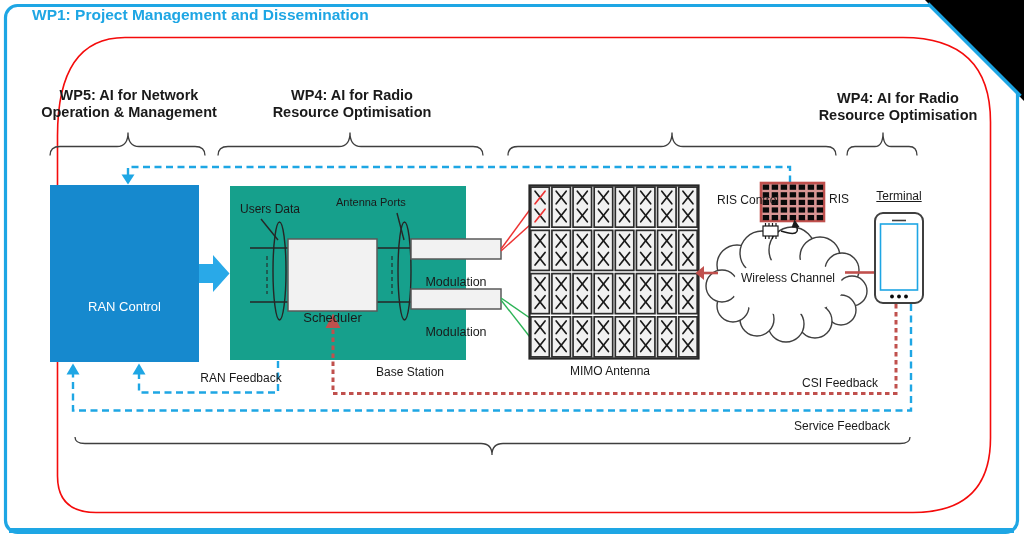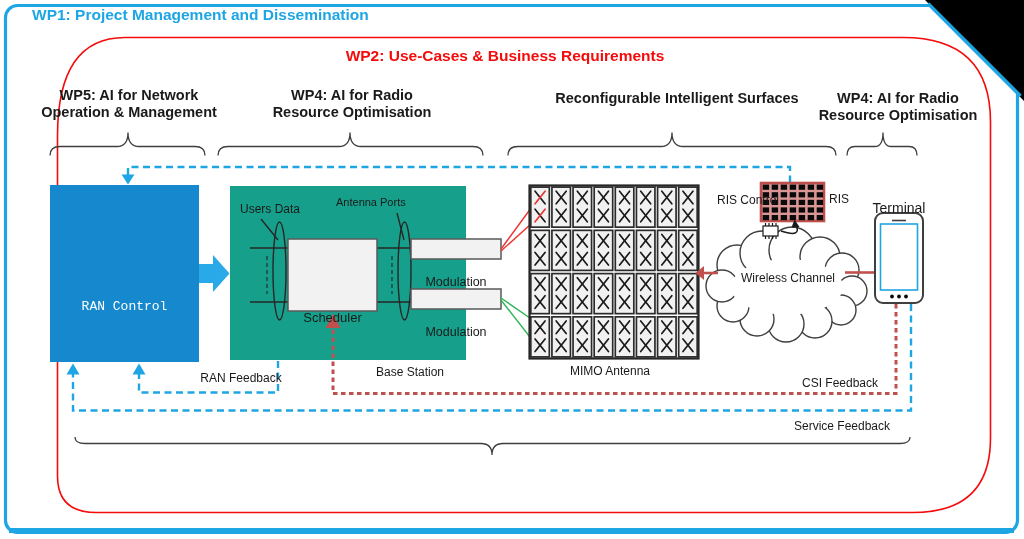--- a/index.html
+++ b/index.html
@@ -334,52 +334,50 @@
     <polygon class="cyan-fill" points="132.5,374.5 145.5,374.5 139,363.5"></polygon>
 
     <path class="cyan-dash" d="M 911,304 L 911,410.5 L 73,410.5 L 73,374"></path>
     <polygon class="cyan-fill" points="66.5,374.5 79.5,374.5 73,363.5"></polygon>
 
     <path class="dkred-dash" d="M 896,304 L 896,393.5 L 333,393.5 L 333,327"></path>
     <polygon class="dkred-fill" points="325.5,328 340.5,328 333,313.5"></polygon>
   </svg>
 
   <div class="lbl big-title" style="left:32px;top:6px;color:var(--cyan,#1EA6E4);">WP1: Project Management and Dissemination</div>
-  <div class="lbl big-title ctr" style="left:505px;top:47px;color:var(--red,#F40B0B);">WP2: Use-Cases &amp; Business Requirements</div>
 
   <div class="lbl wp-title ctr" style="left:129px;top:87px;">
     <span style="display:block">WP5: AI for Network</span>
     <span style="display:block">Operation &amp; Management</span>
   </div>
   <div class="lbl wp-title ctr" style="left:352px;top:87px;">
     <span style="display:block">WP4: AI for Radio</span>
     <span style="display:block">Resource Optimisation</span>
   </div>
   <div class="lbl wp-title ctr" style="left:677px;top:90px;">
-    <span style="display:block">Reconfigurable Intelligent Surfaces</span>
   </div>
   <div class="lbl wp-title ctr" style="left:898px;top:90px;">
     <span style="display:block">WP4: AI for Radio</span>
     <span style="display:block">Resource Optimisation</span>
   </div>
 
   <div class="lbl wp-title ctr" style="left:490px;top:459px;">
   </div>
 
   <div class="lbl ctr" style="left:748px;top:149px;font-size:12px;margin-top:44px;">RIS Control</div>
 
-  <div class="lbl boxlbl" style="left:50px;top:185px;width:149px;height:177px;color:#fff;font-family:Liberation Mono, monospace;">RAN Control</div>
+  <div class="lbl boxlbl" style="left:50px;top:185px;width:149px;height:177px;color:#fff;">RAN Control</div>
   <div class="lbl boxlbl" style="left:288px;top:239px;width:89px;height:90px;">Scheduler</div>
   <div class="lbl boxlbl" style="left:411px;top:239px;width:90px;height:20px;font-size:12.5px;">Modulation</div>
   <div class="lbl boxlbl" style="left:411px;top:289px;width:90px;height:20px;font-size:12.5px;">Modulation</div>
 
   <div class="lbl" style="left:240px;top:202px;font-size:12px;">Users Data</div>
   <div class="lbl" style="left:336px;top:196px;font-size:11px;">Antenna Ports</div>
   <div class="lbl ctr" style="left:410px;top:365px;font-size:12px;">Base Station</div>
   <div class="lbl ctr" style="left:610px;top:364px;font-size:12px;">MIMO Antenna</div>
   <div class="lbl ctr" style="left:788px;top:271px;font-size:12px;">Wireless Channel</div>
   <div class="lbl" style="left:829px;top:192px;font-size:12px;">RIS</div>
-  <div class="lbl ctr" style="left:899px;top:200px;font-size:14px;">Terminal</div>
+  <div class="lbl ctr" style="left:899px;top:189px;font-size:12px;text-decoration:underline;">Terminal</div>
 
   <div class="lbl ctr" style="left:209px;top:371px;font-size:12px;margin-left:32px;">RAN Feedback</div>
   <div class="lbl ctr" style="left:840px;top:376px;font-size:12px;">CSI Feedback</div>
   <div class="lbl ctr" style="left:842px;top:419px;font-size:12px;">Service Feedback</div>
 </div>
 
 </body></html>

